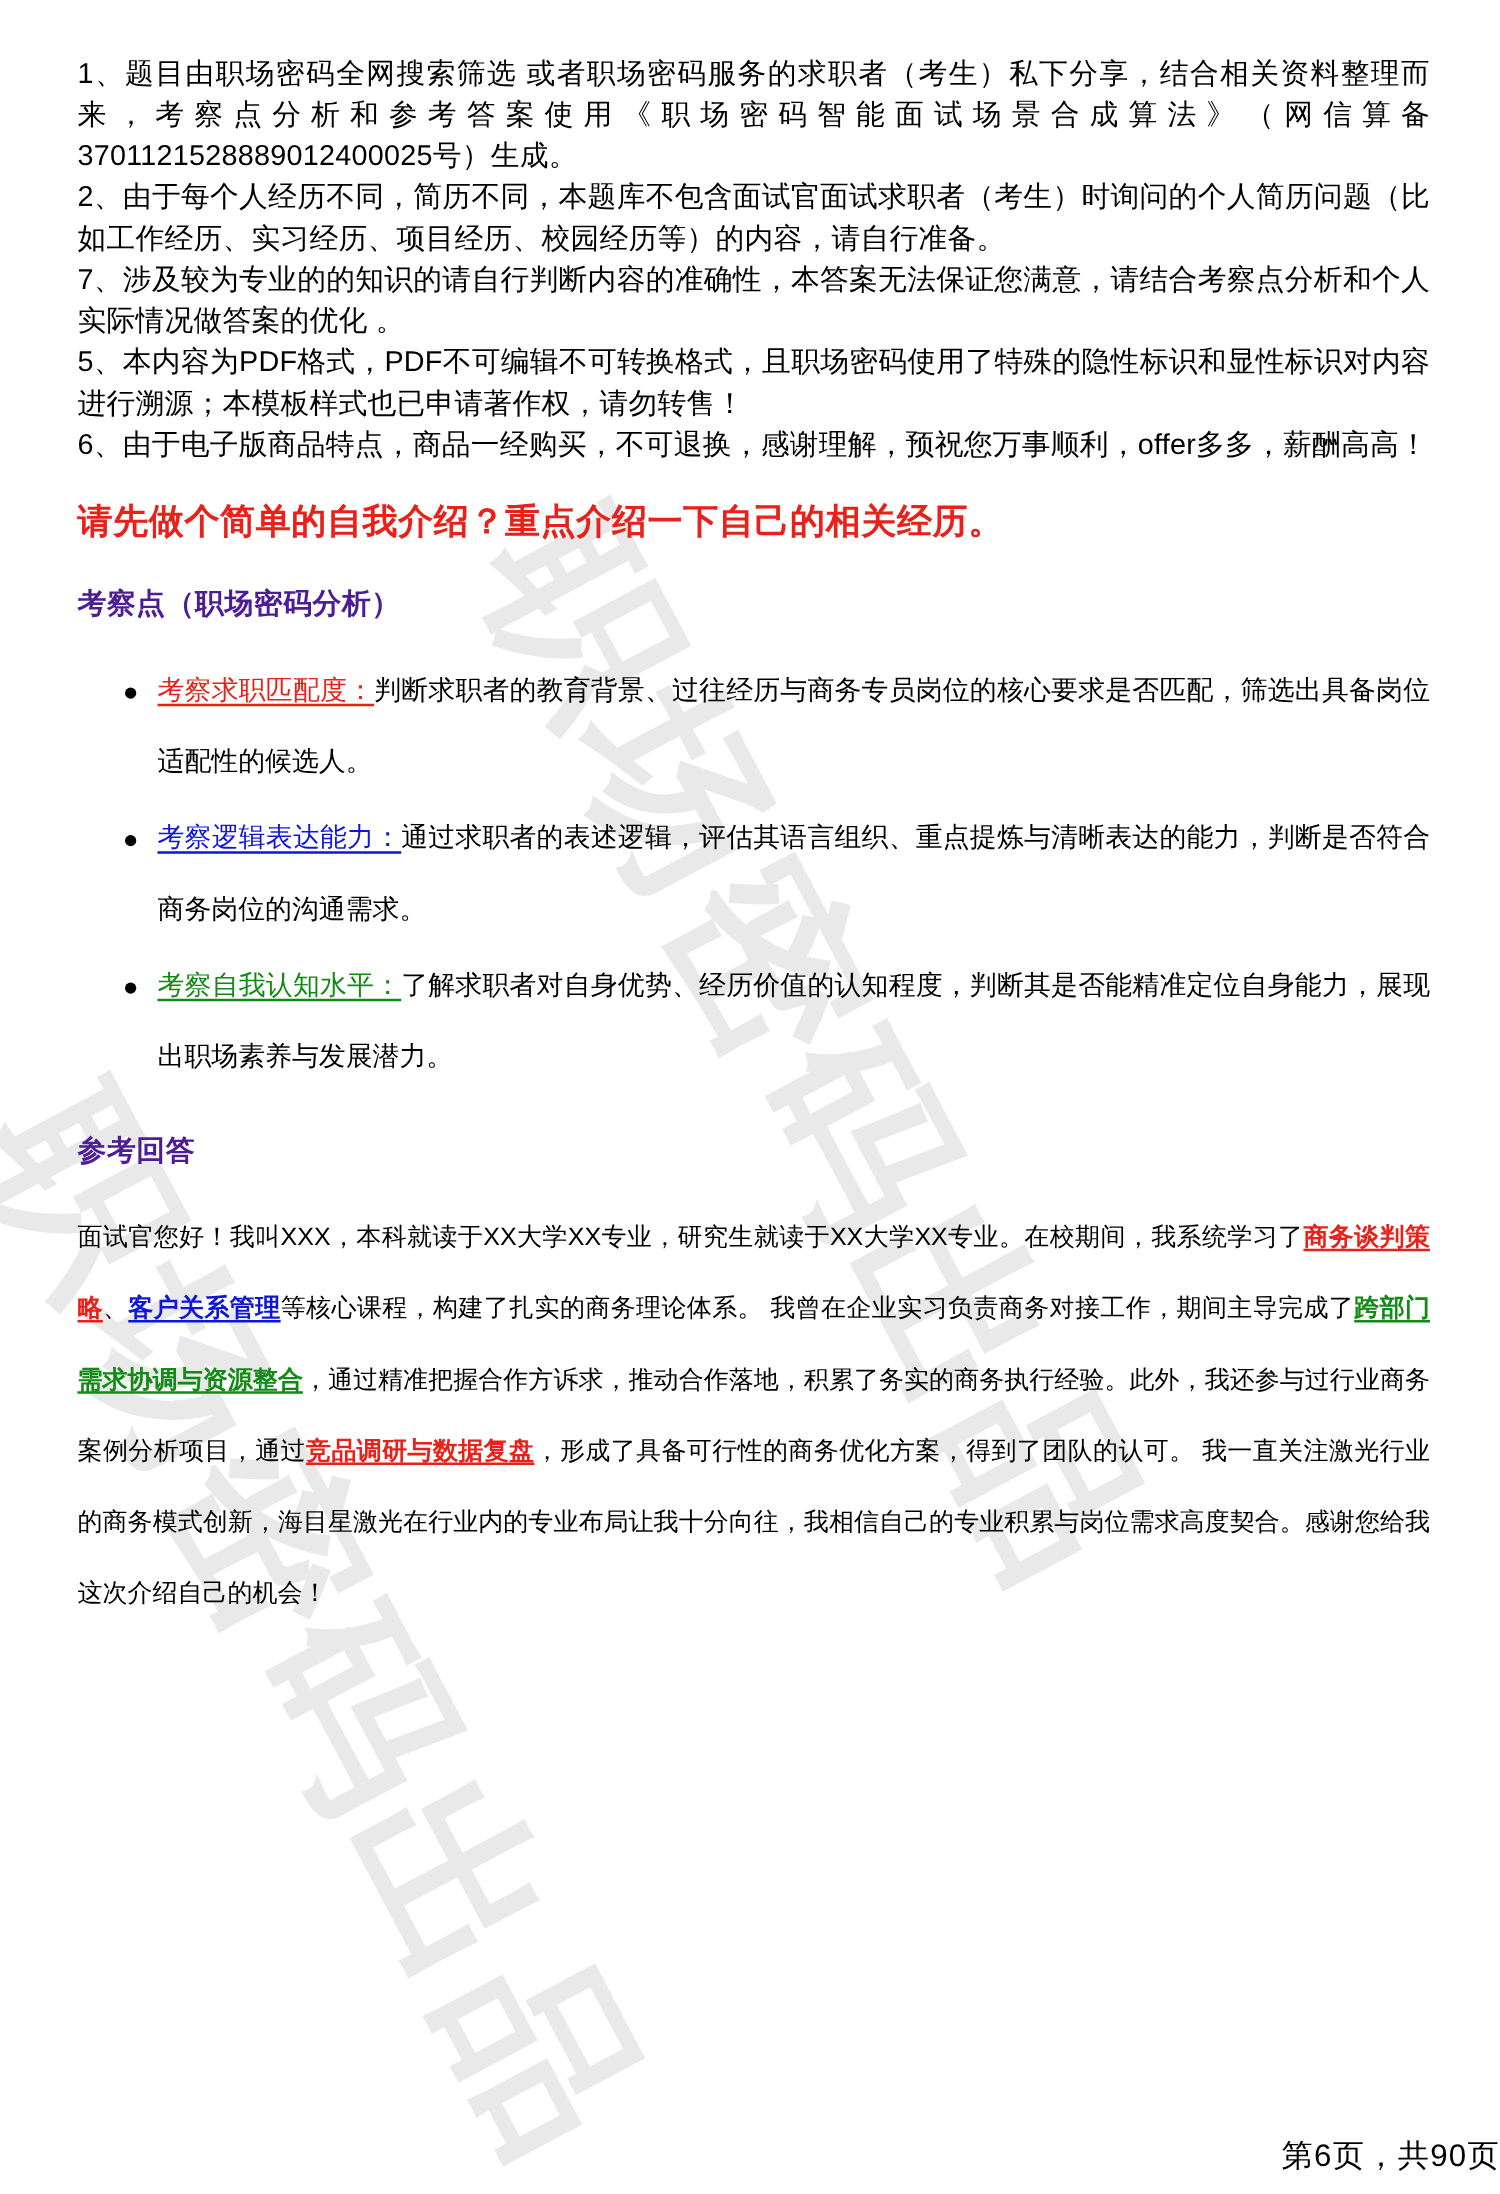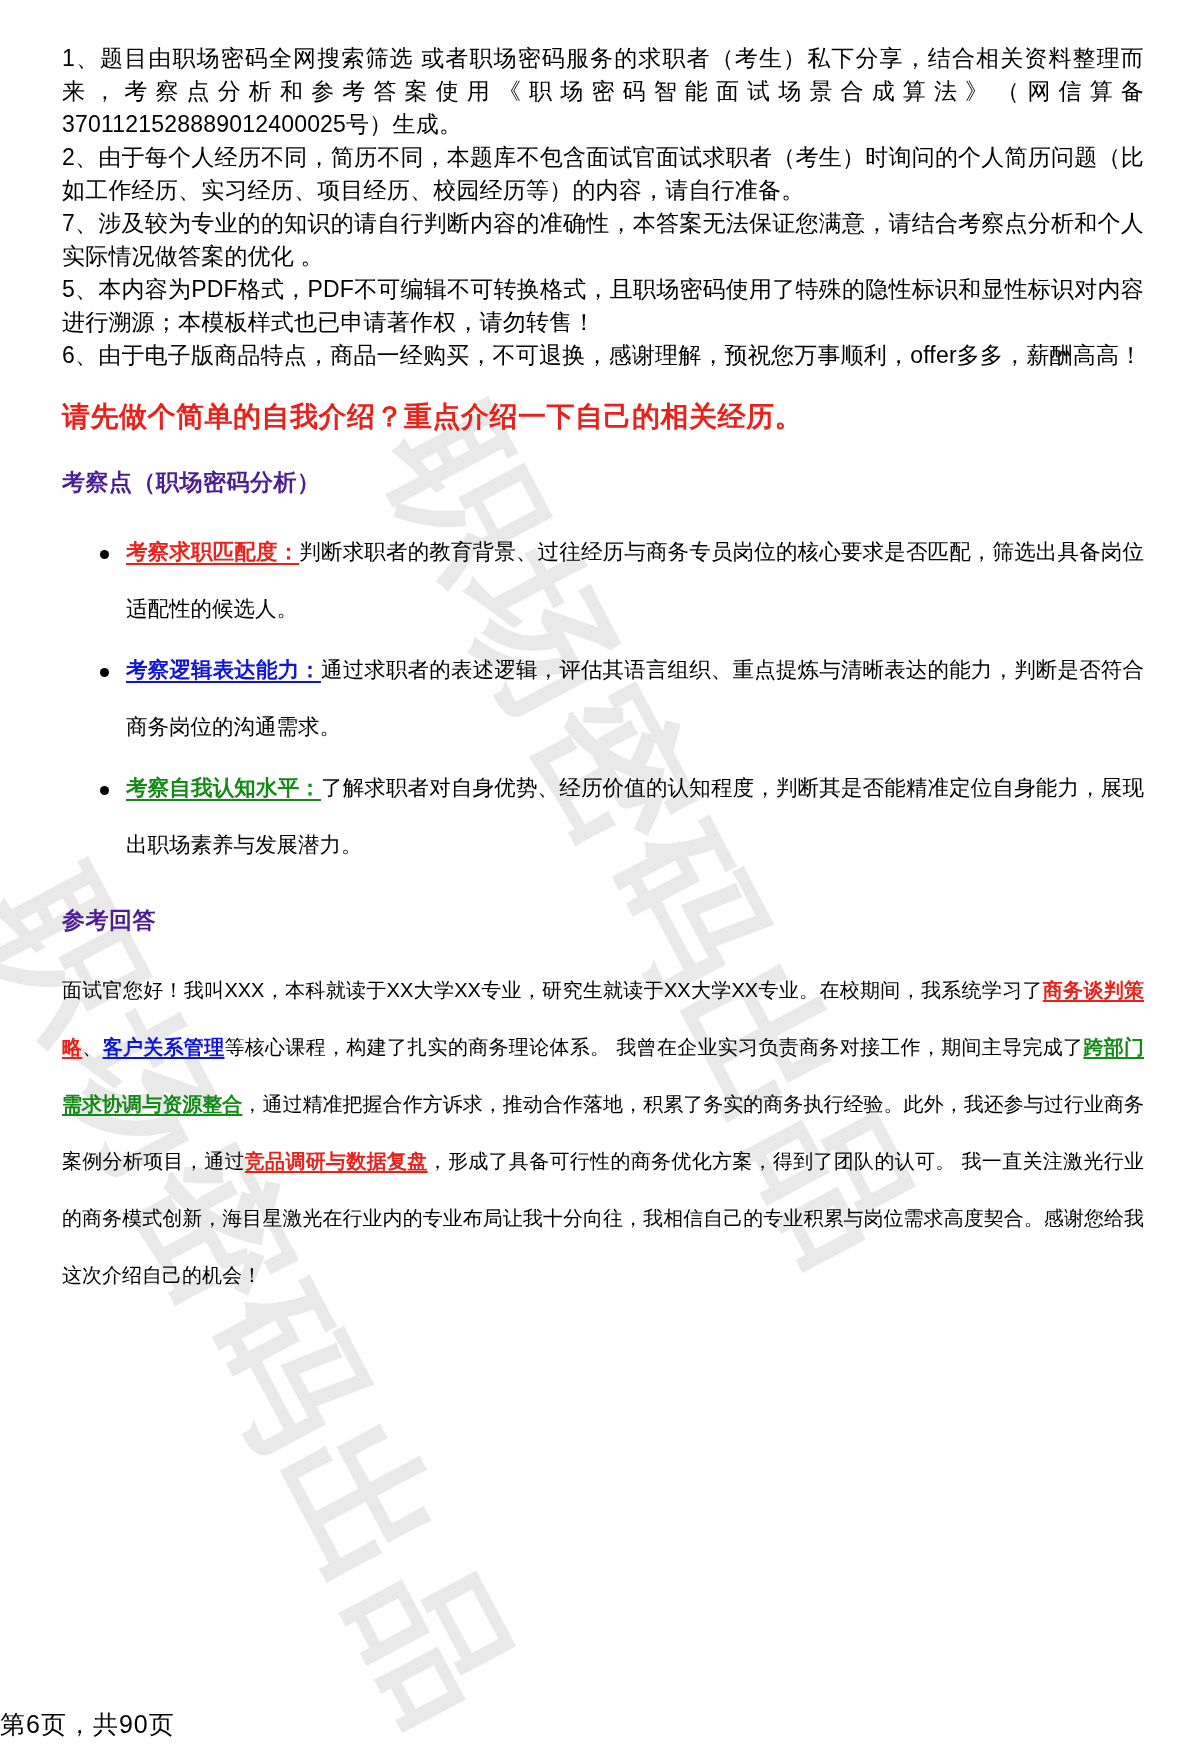--- a/index.html
+++ b/index.html
@@ -105,21 +105,21 @@
     content: "";
     position: absolute;
     left: -26px;
     top: 26px;
     width: 9px;
     height: 9px;
     background: #000;
     border-radius: 50%;
   }
   .kw {
-    font-weight: 700;
+    font-weight: 400;
     text-decoration: underline;
     text-underline-offset: 4px;
   }
   .kw-red   { color: #e8221a; }
   .kw-blue  { color: #1016d8; }
   .kw-green { color: #128a16; }
 
   
   .answer {
     margin: 24px 0 0 0;
@@ -137,21 +137,21 @@
   .hl-red   { color: #e8221a; text-decoration: underline; text-underline-offset: 3px; }
   .hl-blue  { color: #1016d8; text-decoration: underline; text-underline-offset: 3px; }
   .hl-green { color: #128a16; text-decoration: underline; text-underline-offset: 3px; }
 
   
   .footer {
     position: absolute;
     left: 0;
     bottom: 14px;
     width: 1200px;
-    text-align: left;
+    text-align: right;
     font-size: 25px;
     color: #000;
     z-index: 1;
     letter-spacing: 1px;
   }
 </style>
 </head>
 <body>
 
 <div class="page">

